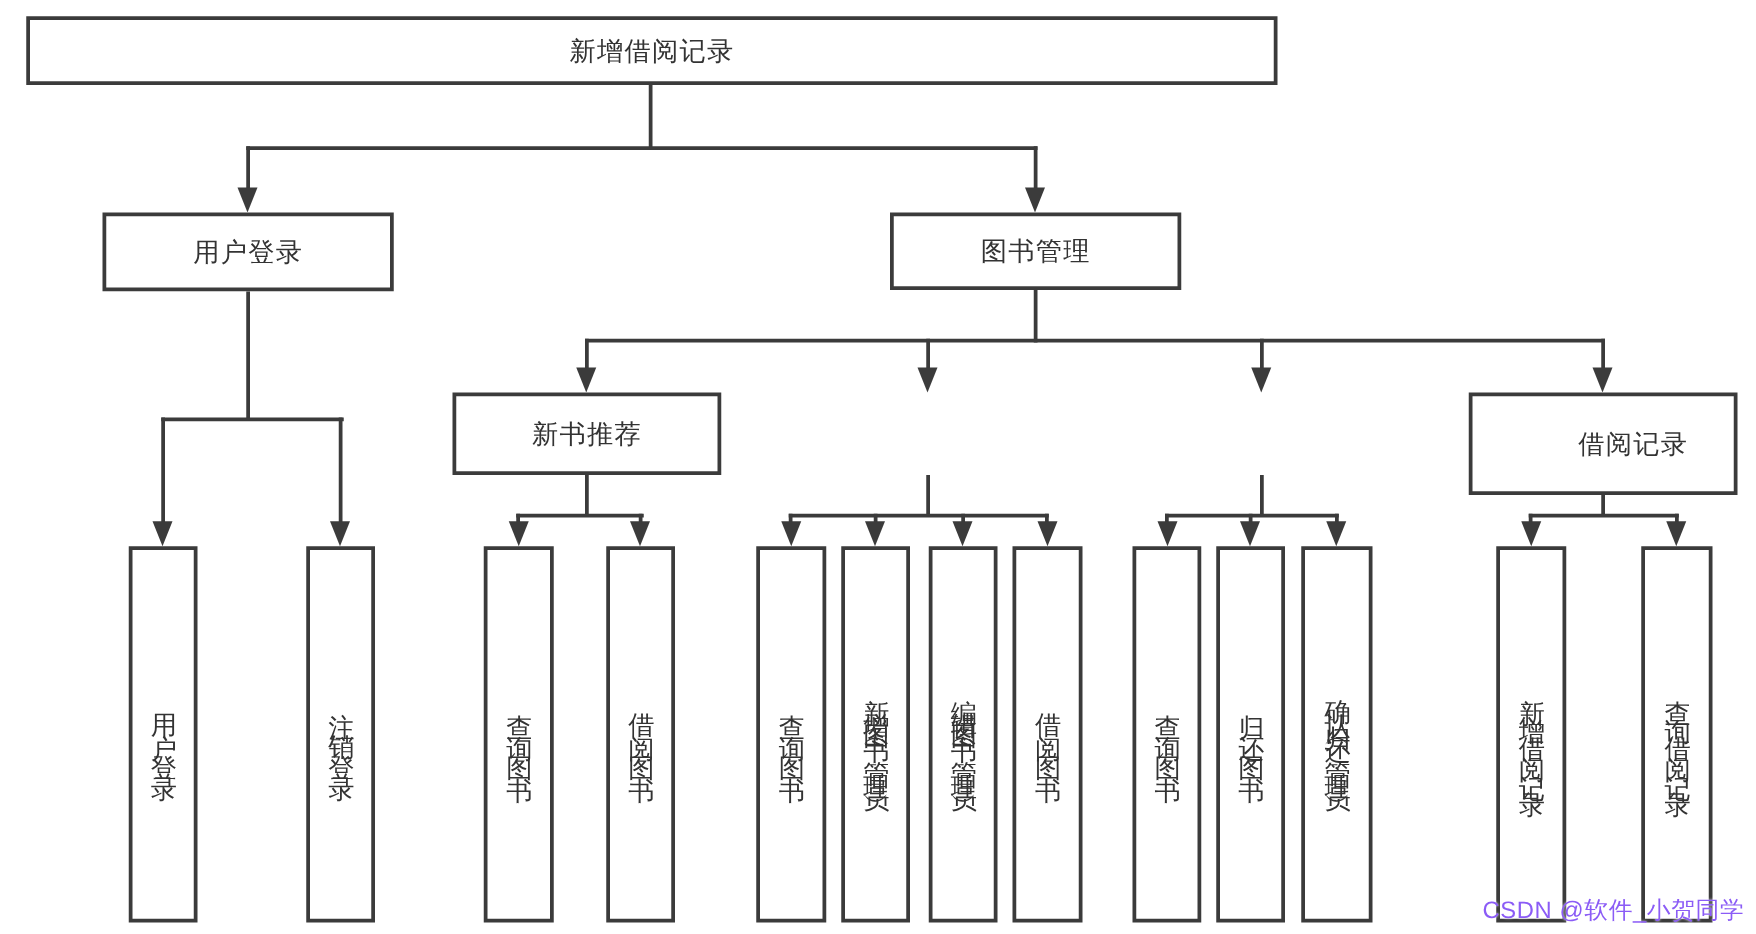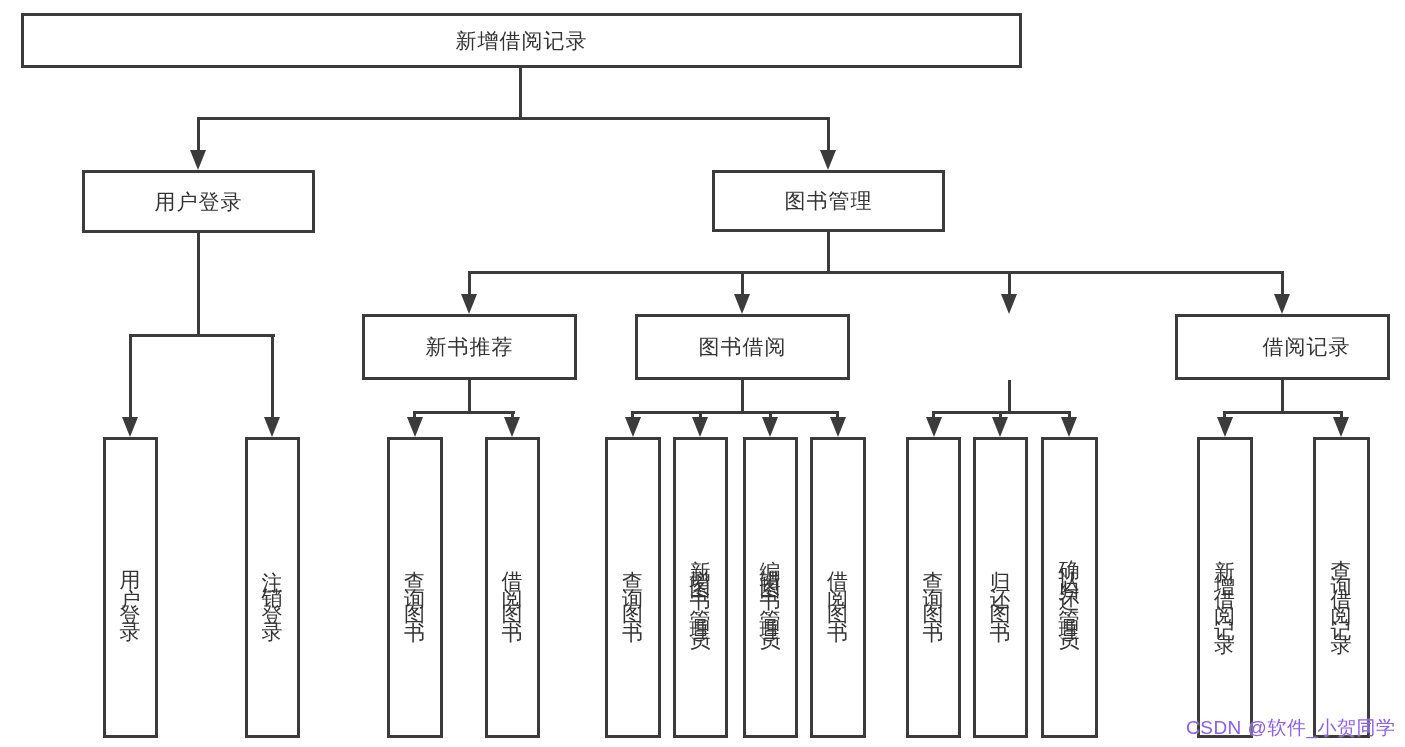--- a/index.html
+++ b/index.html
@@ -23,21 +23,21 @@
   .arrow{position:absolute;width:0;height:0;
     border-left:8px solid transparent;border-right:8px solid transparent;
     border-top:20px solid #3b3b3b;}
   
   #box-root{left:21px;top:13px;width:1001px;height:55px;}
   #box-l2-0{left:82px;top:170px;width:233px;height:63px;}
   #box-l2-1{left:712px;top:170px;width:233px;height:62px;justify-content:center;}
   #box-l3-0{left:362px;top:314px;width:215px;height:66px;}
   #box-l3-1{left:635px;top:314px;width:215px;height:66px;}
   #box-l3-2{left:902px;top:314px;width:215px;height:66px;}
-  #box-l3-3{left:1175px;top:314px;width:215px;height:66px;padding-left:48px;}
+  #box-l3-3{left:1175px;top:314px;width:215px;height:82px;padding-left:48px;}
   #leaf-0{left:103px;width:55px;}
   #leaf-1{left:245px;width:55px;}
   #leaf-2{left:387px;width:56px;}
   #leaf-3{left:485px;width:55px;}
   #leaf-4{left:605px;width:56px;}
   #leaf-5{left:673px;width:55px;}
   #leaf-6{left:743px;width:55px;}
   #leaf-7{left:810px;width:56px;}
   #leaf-8{left:906px;width:55px;}
   #leaf-9{left:973px;width:55px;}
@@ -181,23 +181,20 @@
   <div class="node" id="box-l2-0">
     <span class="hlabel">用户登录</span>
   </div>
   <div class="node" id="box-l2-1">
     <span class="hlabel">图书管理</span>
   </div>
 
   <div class="node" id="box-l3-0">
     <span class="hlabel">新书推荐</span>
   </div>
-  <div class="node" id="box-l3-1">
-    <span class="hlabel">图书借阅</span>
-  </div>
   <div class="node" id="box-l3-3">
     <span class="hlabel">借阅记录</span>
   </div>
 
   <div class="node vnode" id="leaf-0">
     <span class="vlabel ls4">用户登录</span>
   </div>
   <div class="node vnode" id="leaf-1">
     <span class="vlabel ls4">注销登录</span>
   </div>

